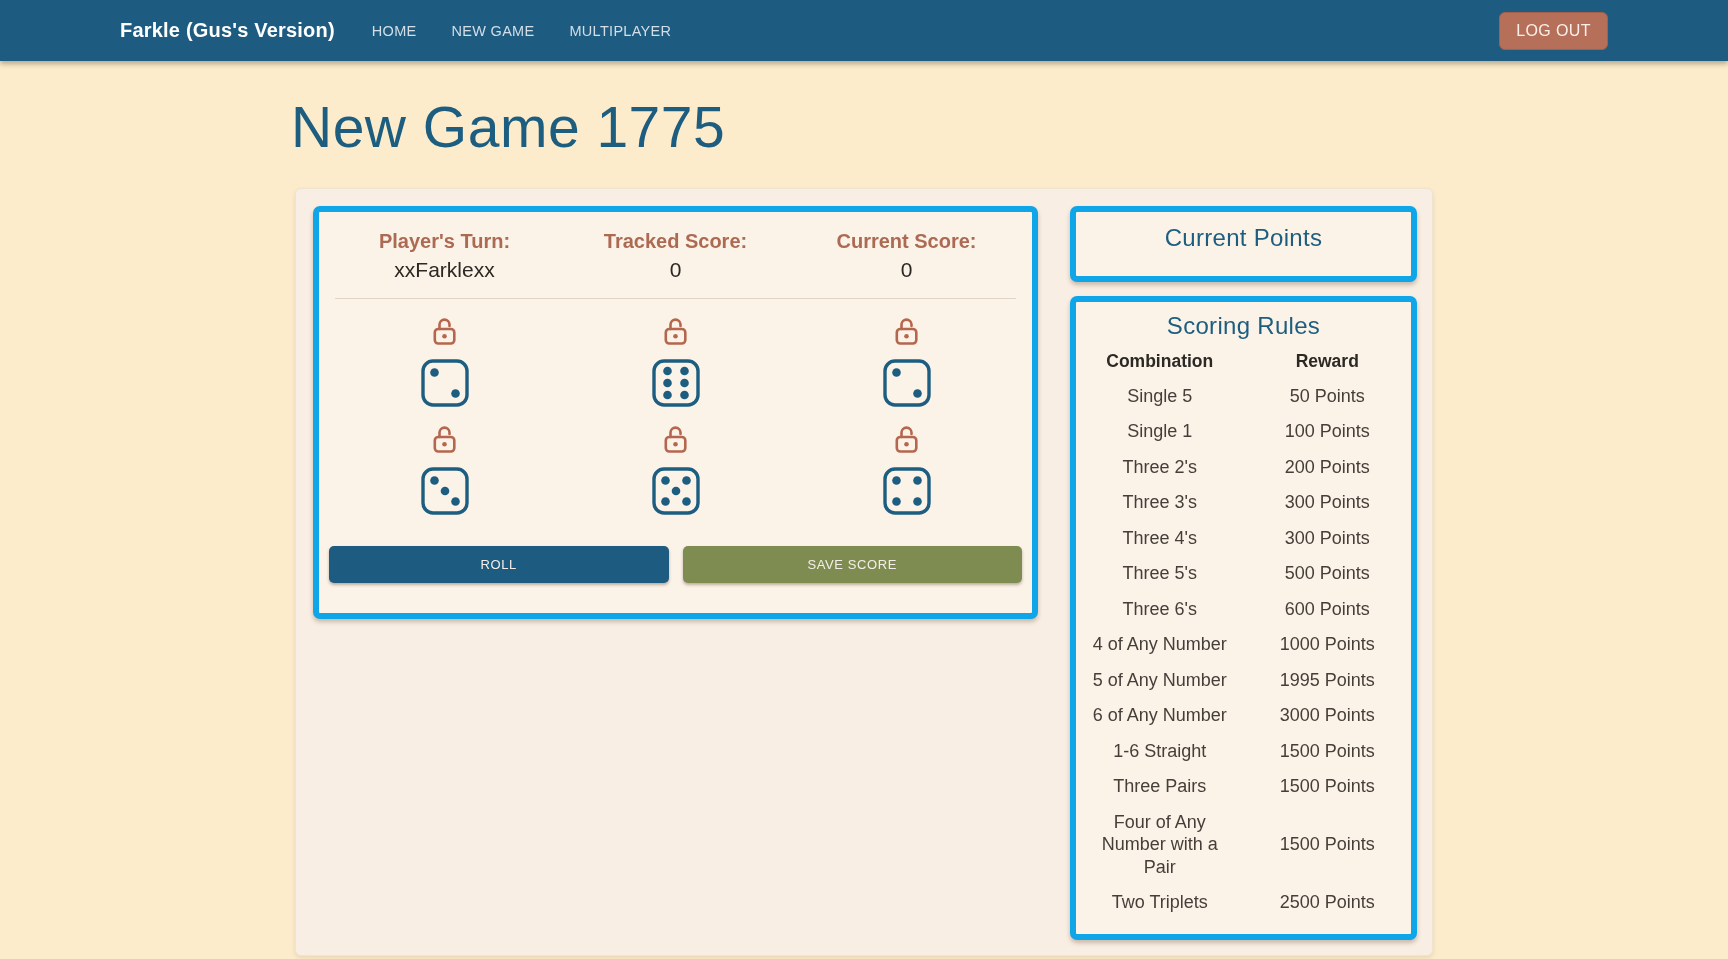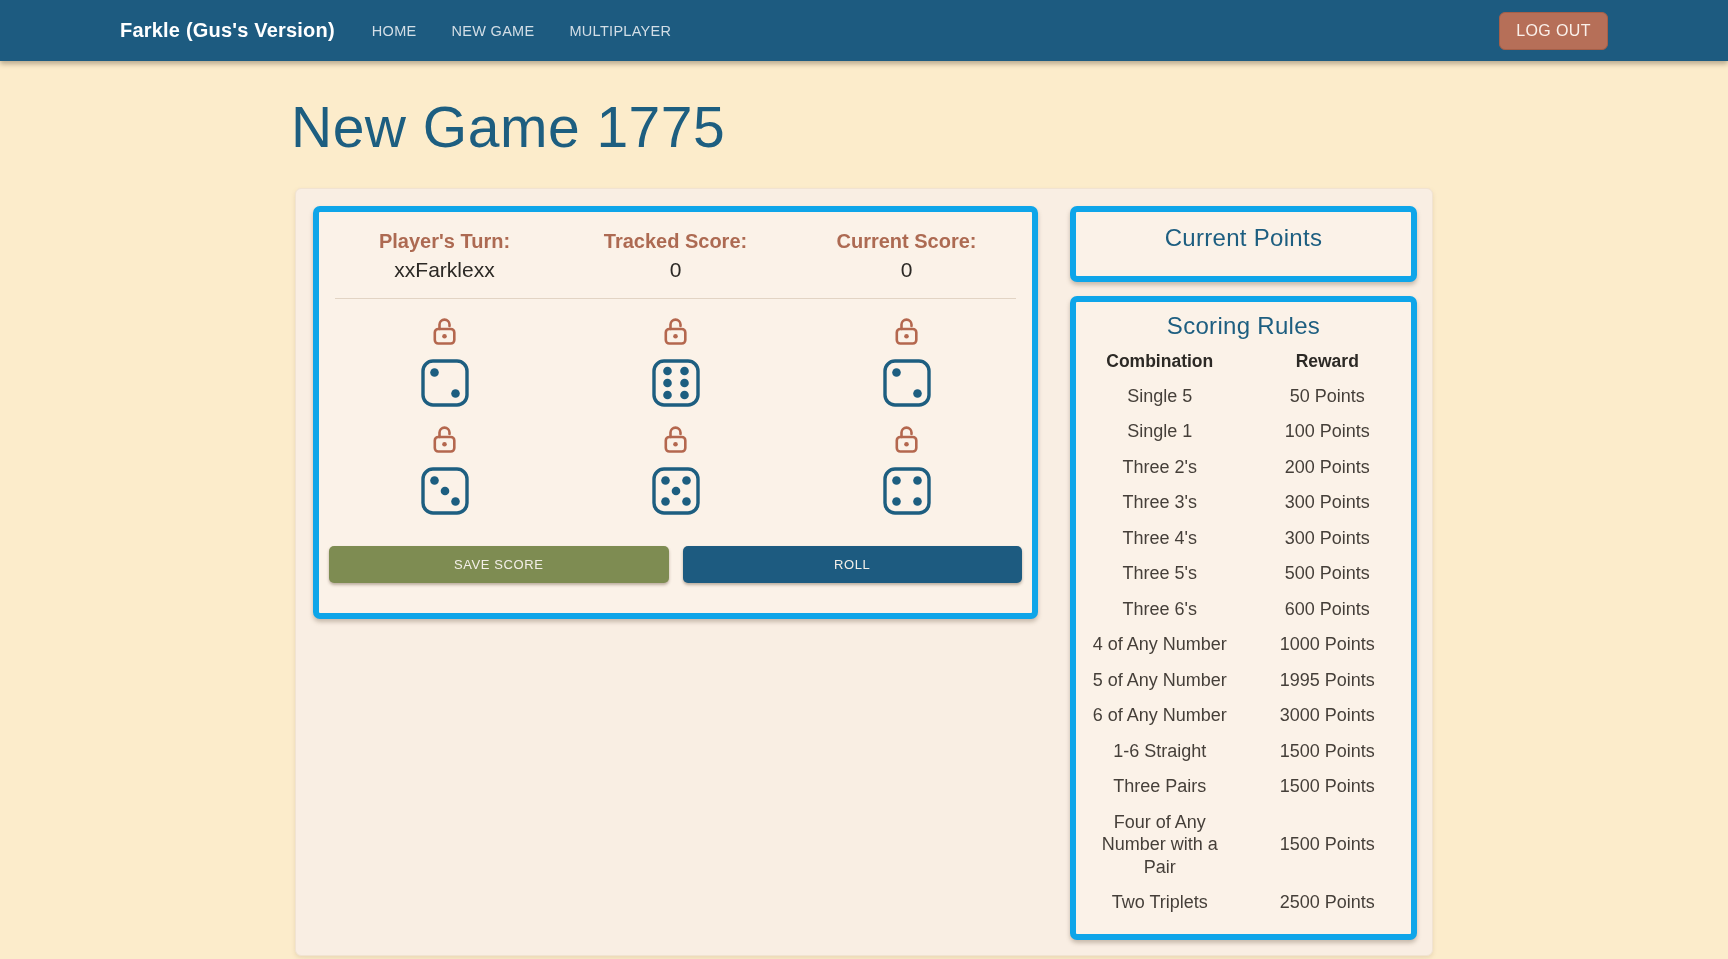--- a/index.html
+++ b/index.html
@@ -331,22 +331,22 @@
     <rect x="2" y="2" width="44" height="44" rx="10" fill="none" stroke="#1d5e80" stroke-width="3.4"></rect>
                 <circle cx="13.5" cy="13.5" r="4.3" fill="#1d5e80"></circle>
                 <circle cx="34.5" cy="13.5" r="4.3" fill="#1d5e80"></circle>
                 <circle cx="13.5" cy="34.5" r="4.3" fill="#1d5e80"></circle>
                 <circle cx="34.5" cy="34.5" r="4.3" fill="#1d5e80"></circle>
               </svg>
             </span>
           </div>
         </div>
       <div class="btn-row">
+        <button class="game-btn roll-btn">ROLL</button>
         <button class="game-btn save-btn">SAVE SCORE</button>
-        <button class="game-btn roll-btn">ROLL</button>
       </div>
     </div>
 
     <div class="right-col">
 
       <div class="card points-card">
         <div class="side-title">Current Points</div>
       </div>
 
       <div class="card rules-card">

